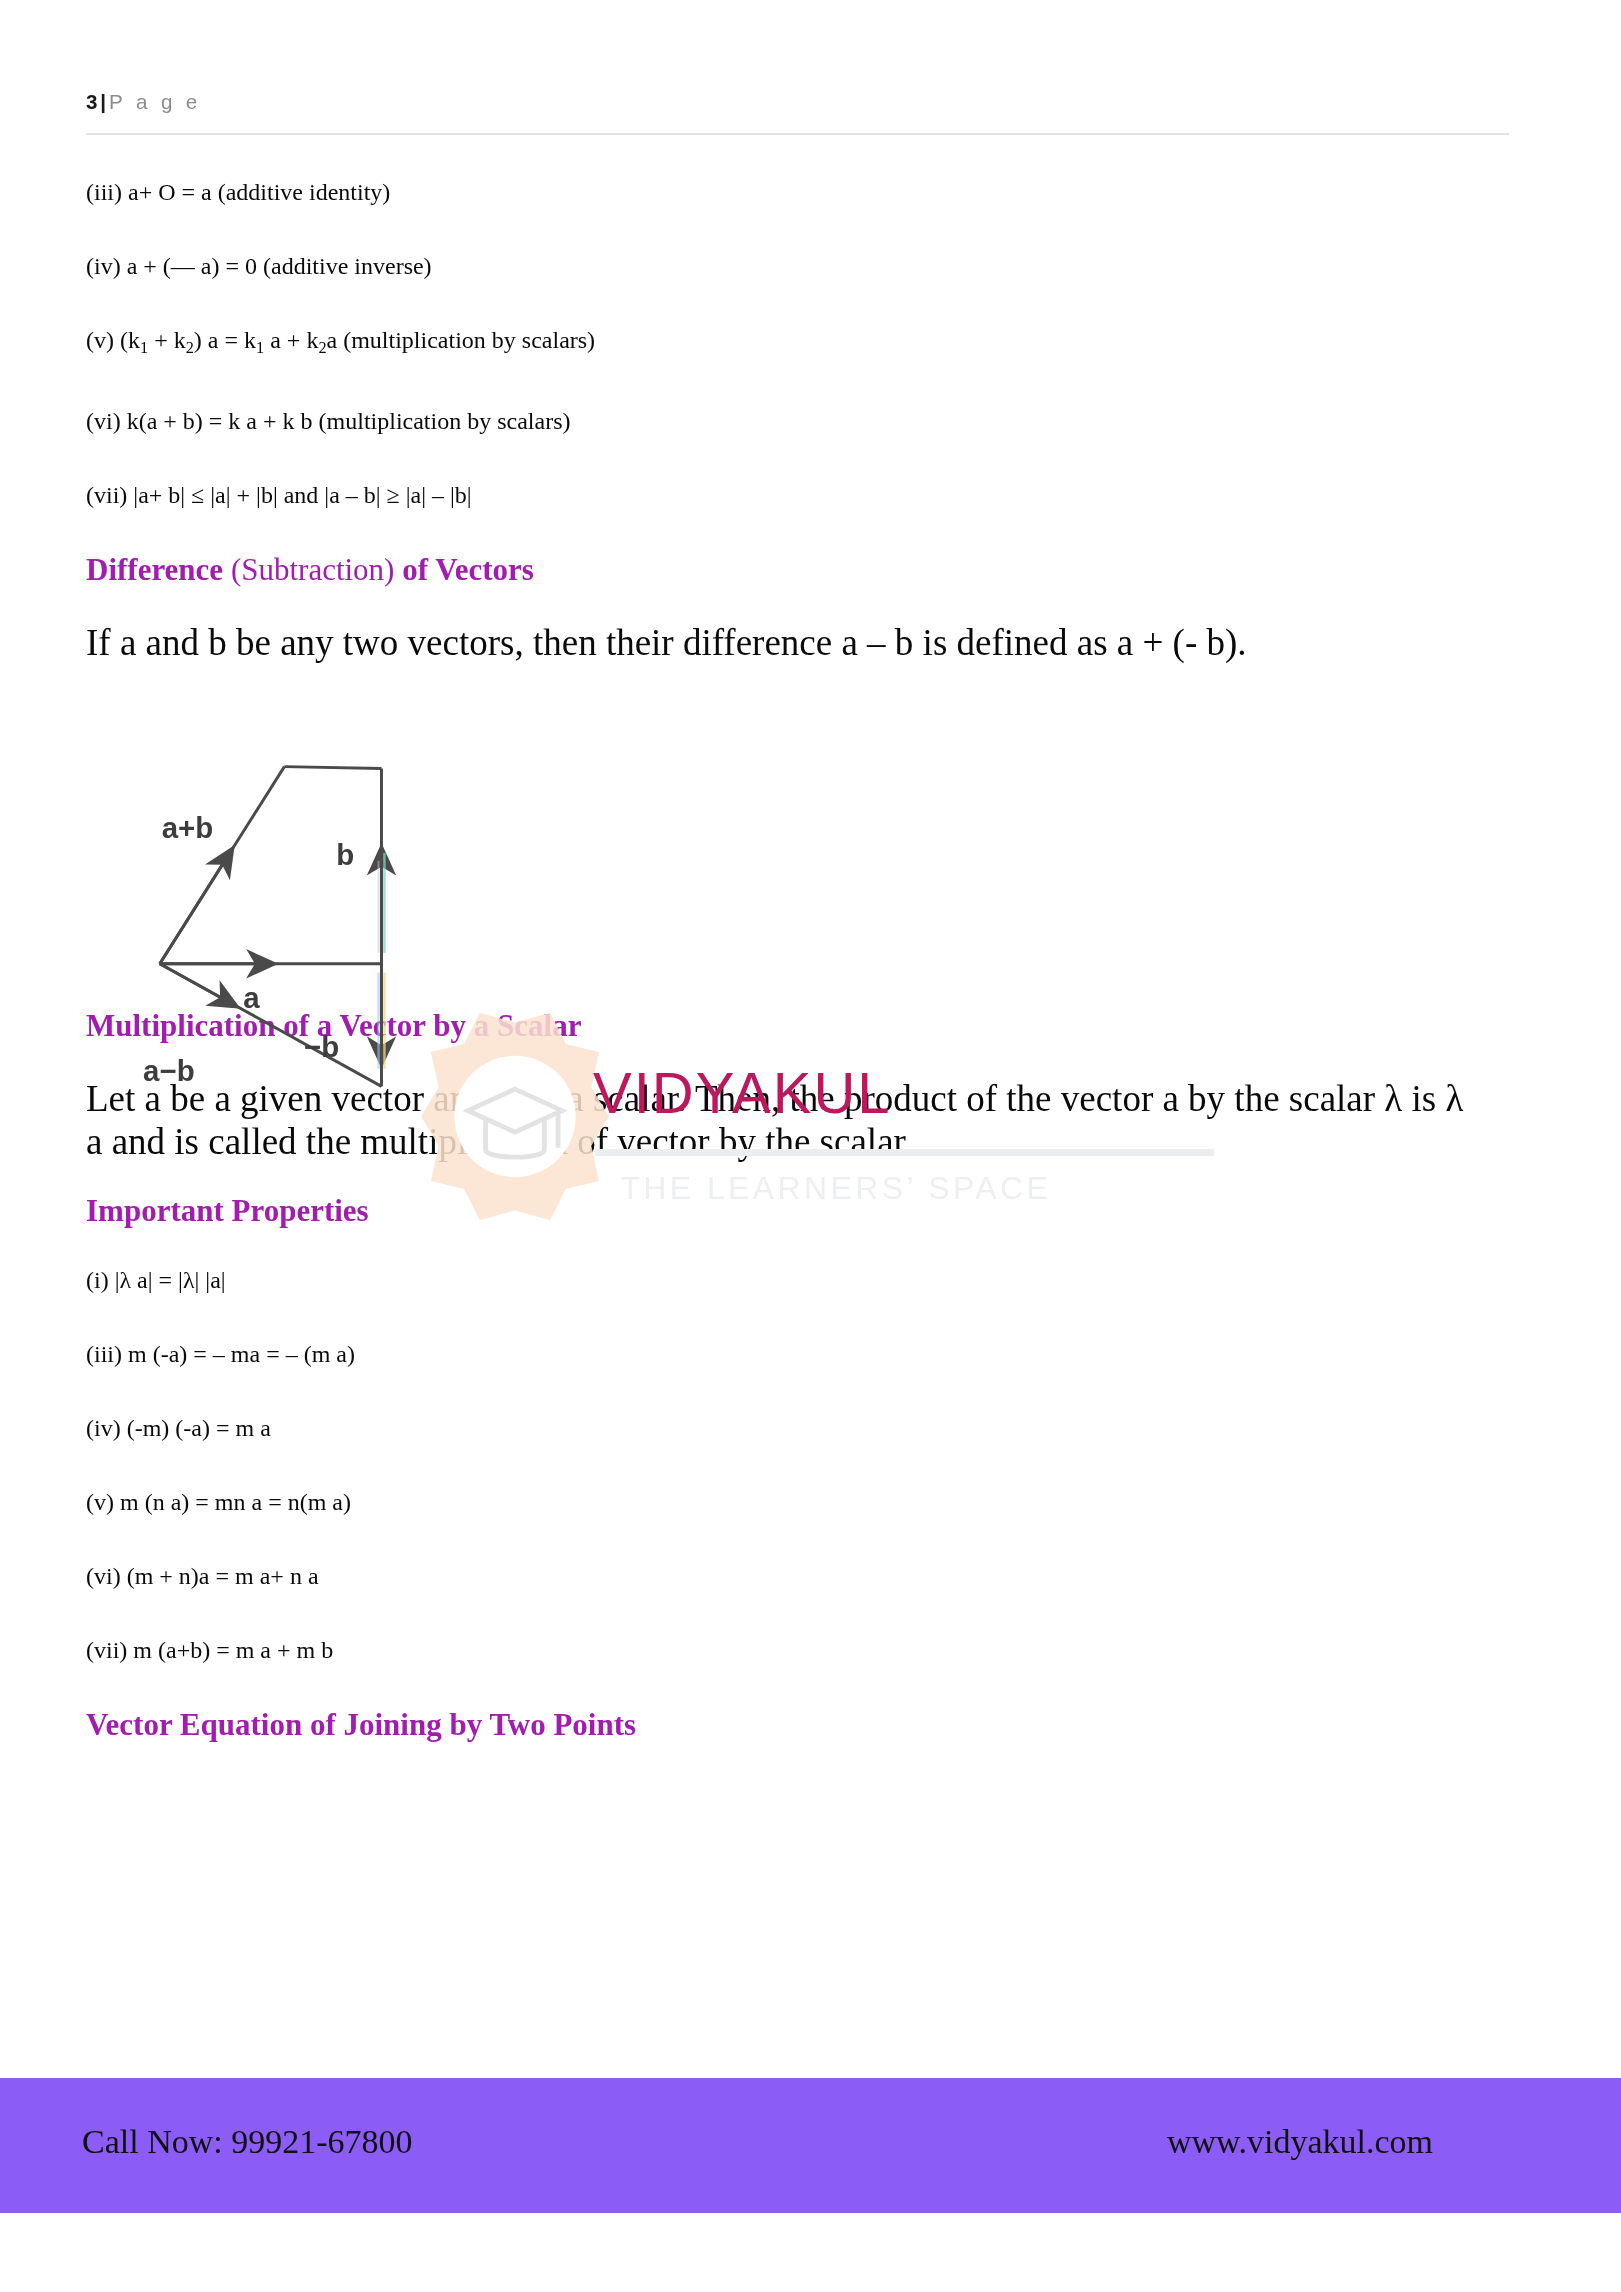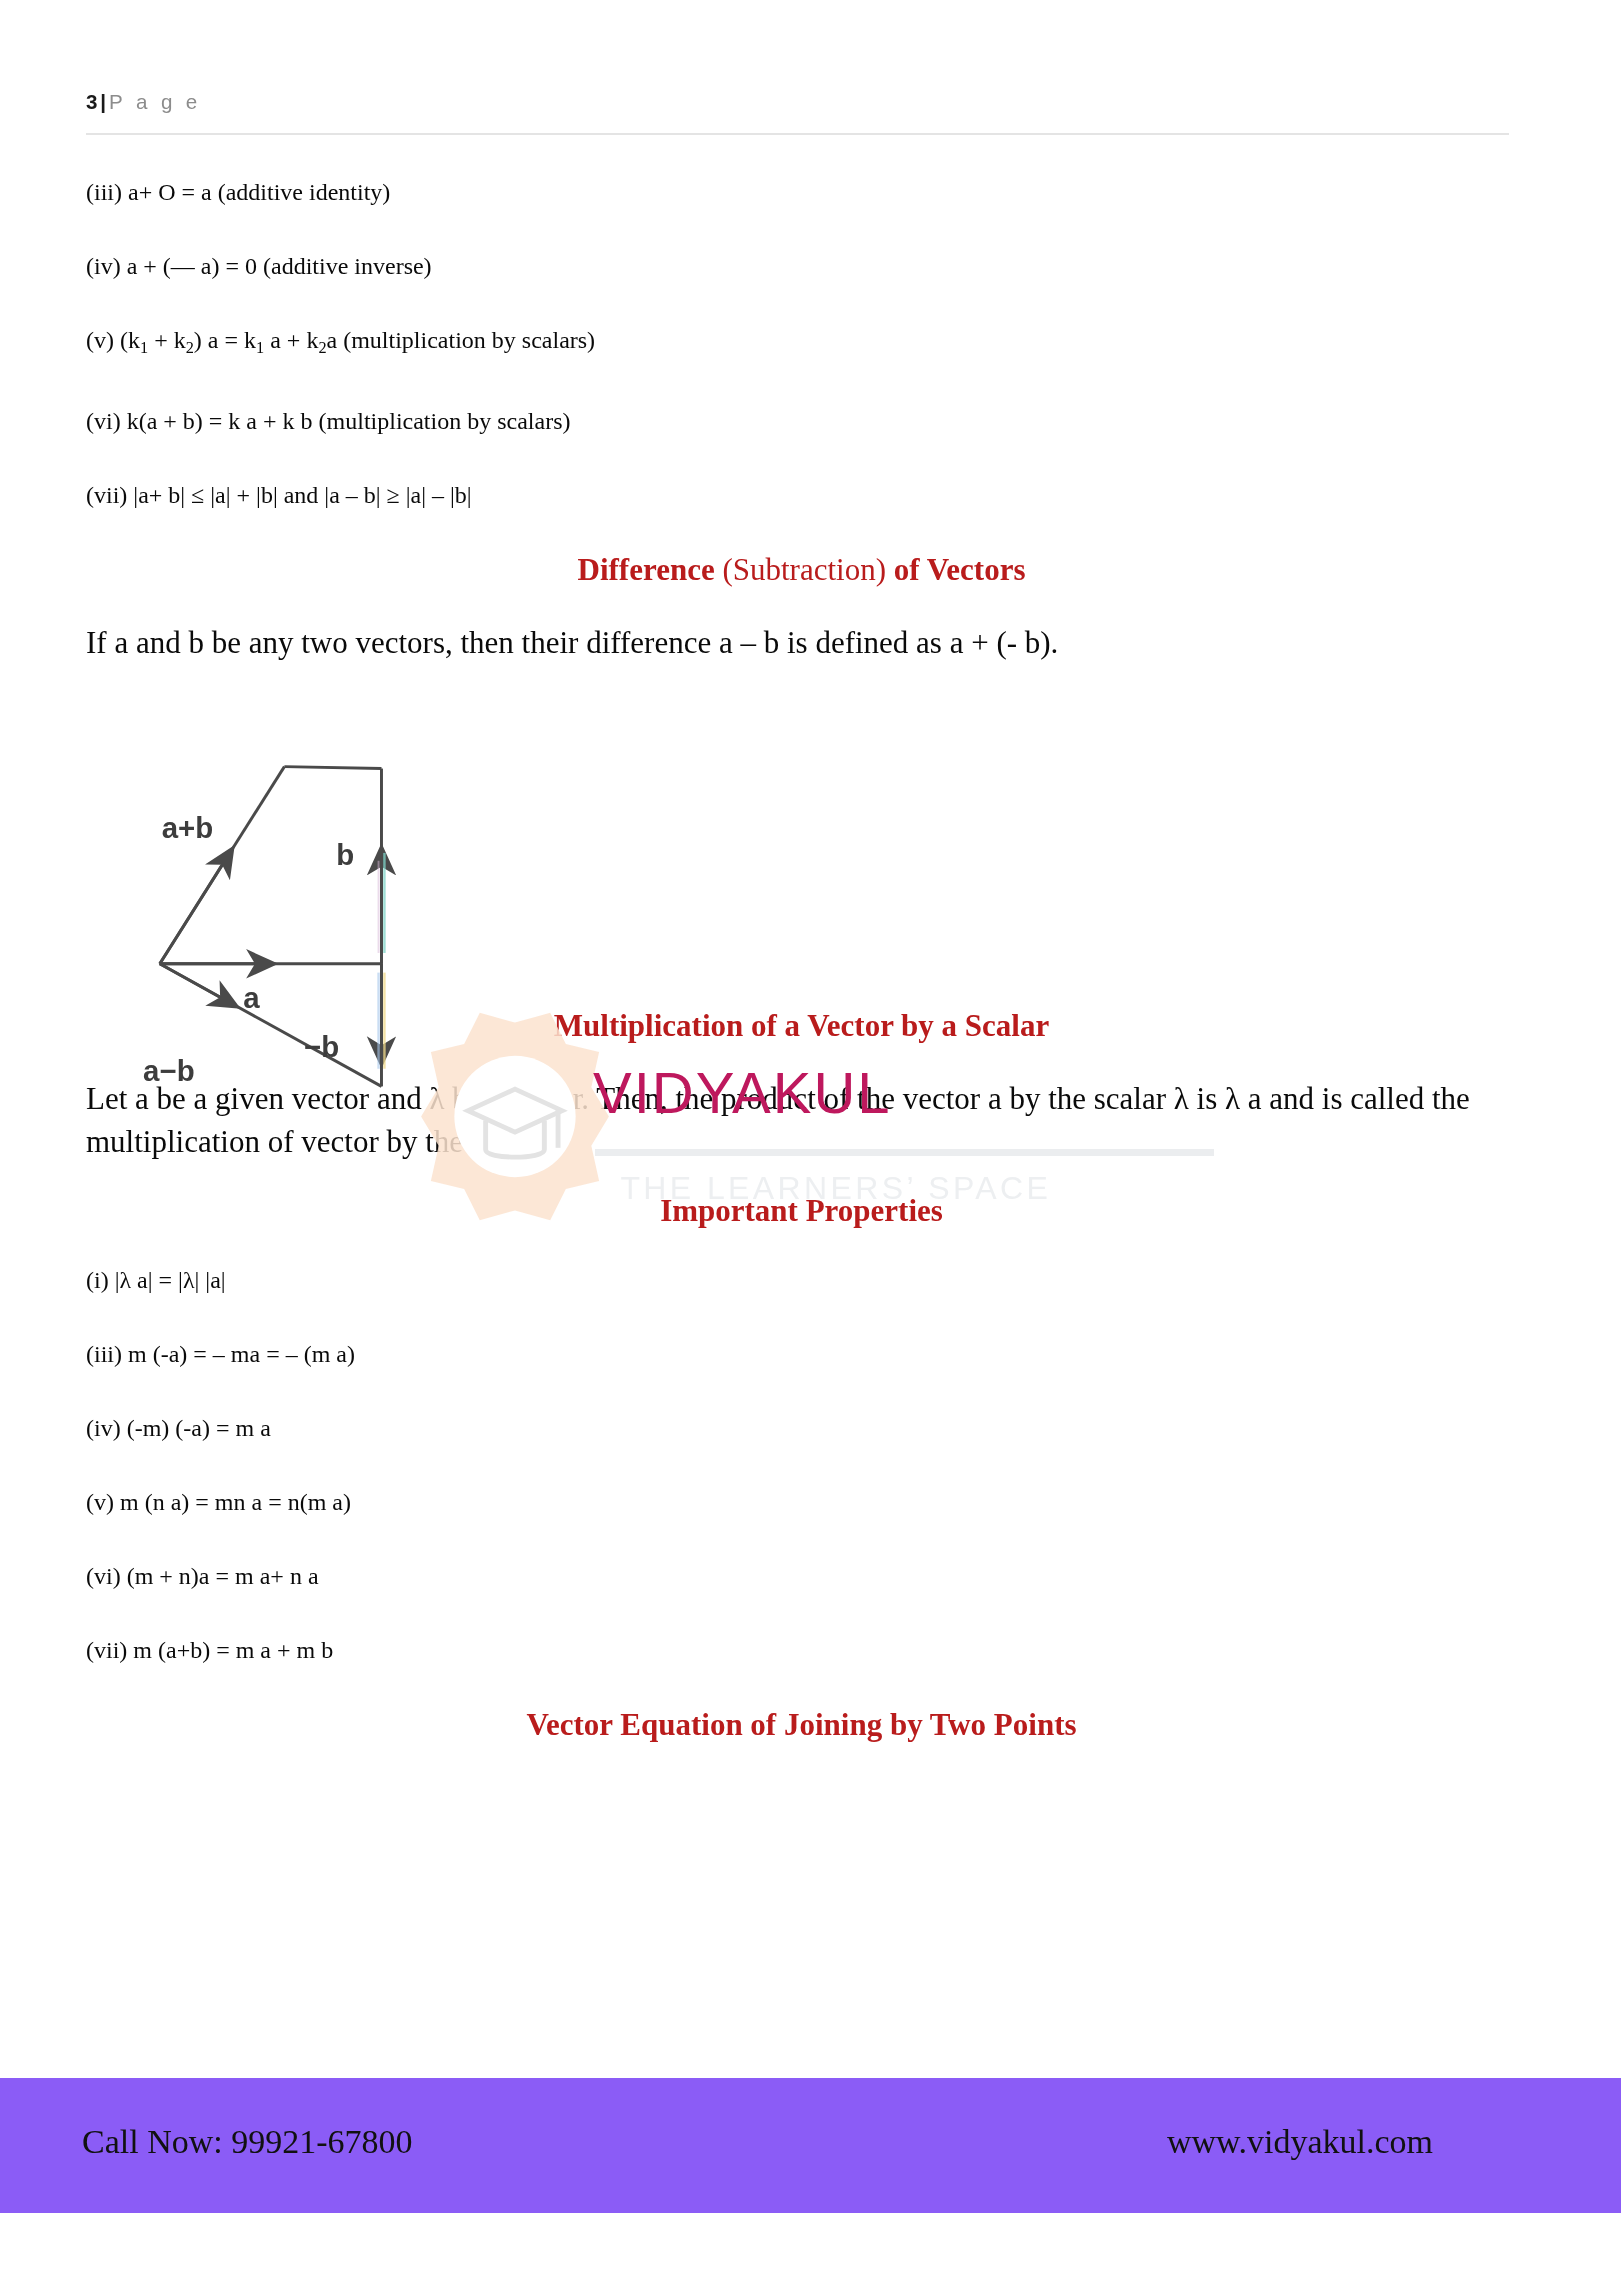--- a/index.html
+++ b/index.html
@@ -64,34 +64,33 @@
     width: 1431px;
   }
   .line {
     font-size: 24px;
     line-height: 37px;
     margin: 0 0 37px 0;
     color: #0a0a0a;
     white-space: nowrap;
   }
   .para {
-    font-size: 31px;
+    font-size: 37px;
     line-height: 43px;
     margin: 0 0 29px 0;
     color: #0a0a0a;
     max-width: 1392px;
   }
   .heading {
     font-size: 31px;
     line-height: 37px;
     font-weight: bold;
     margin: 0 0 33px 0;
-    color: #b91c1c;
-    white-space: nowrap;
-    text-align: center;
+    color: #a21caf;
+    white-space: nowrap;
   }
   .heading .reg { font-weight: normal; }
   sub {
     font-size: 0.68em;
     vertical-align: -0.28em;
   }
 
   
   .figure {
     position: absolute;

